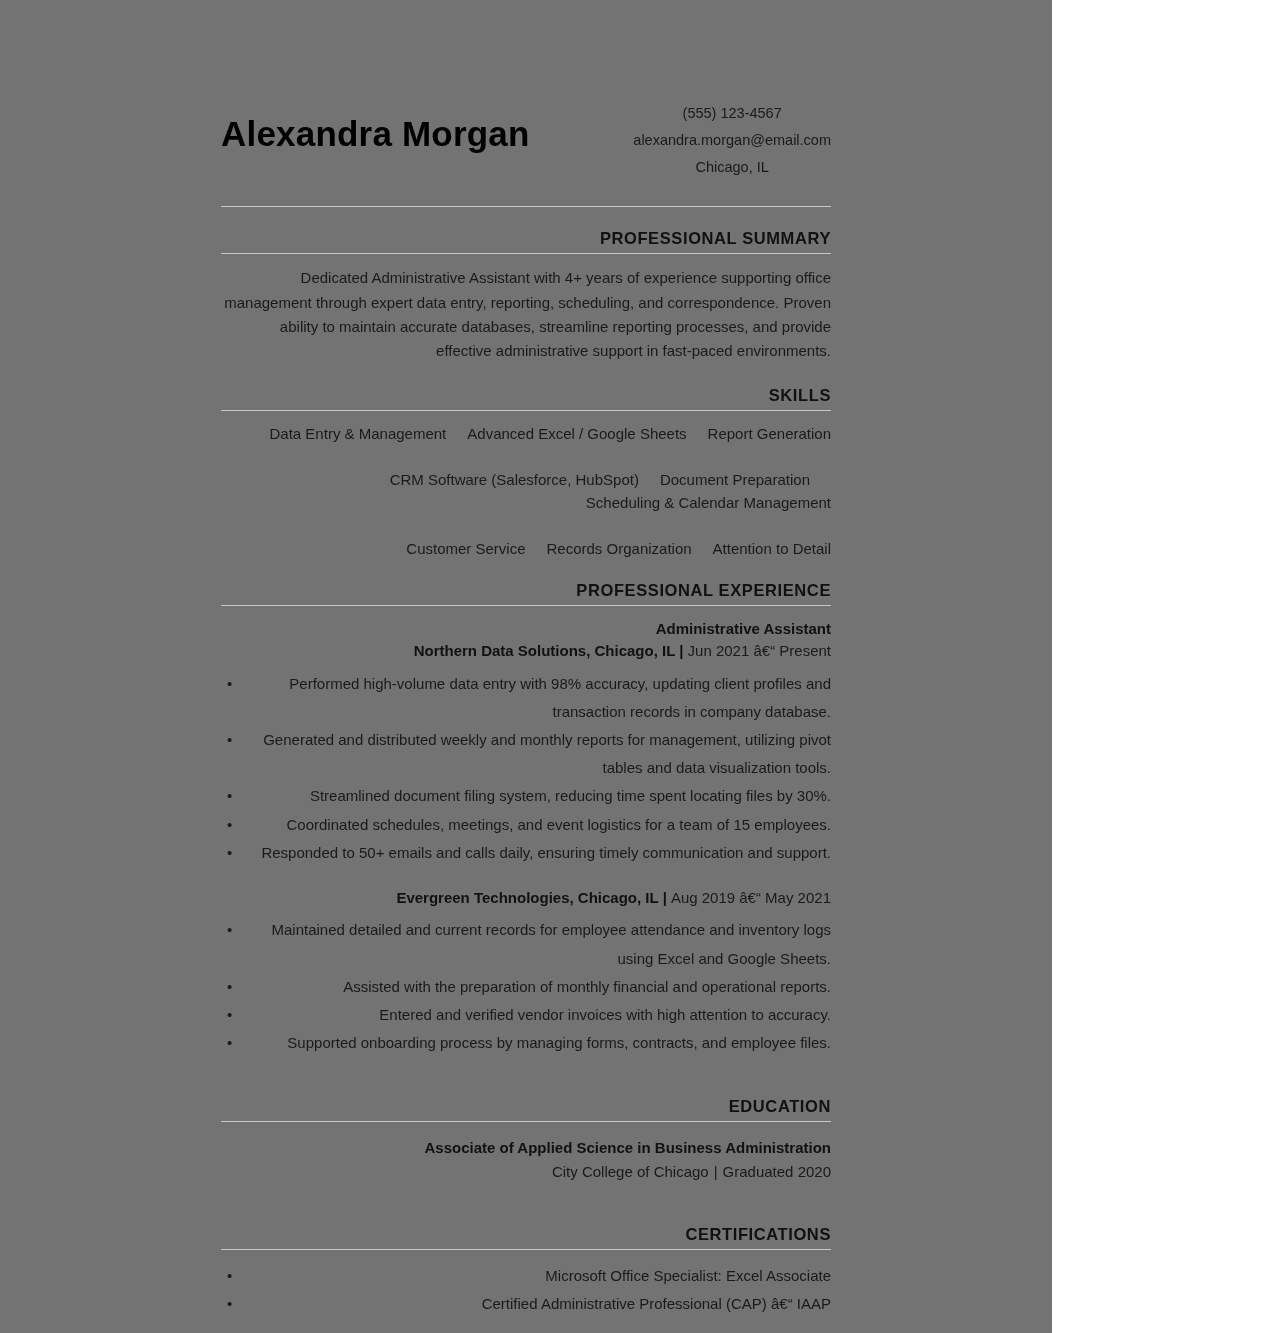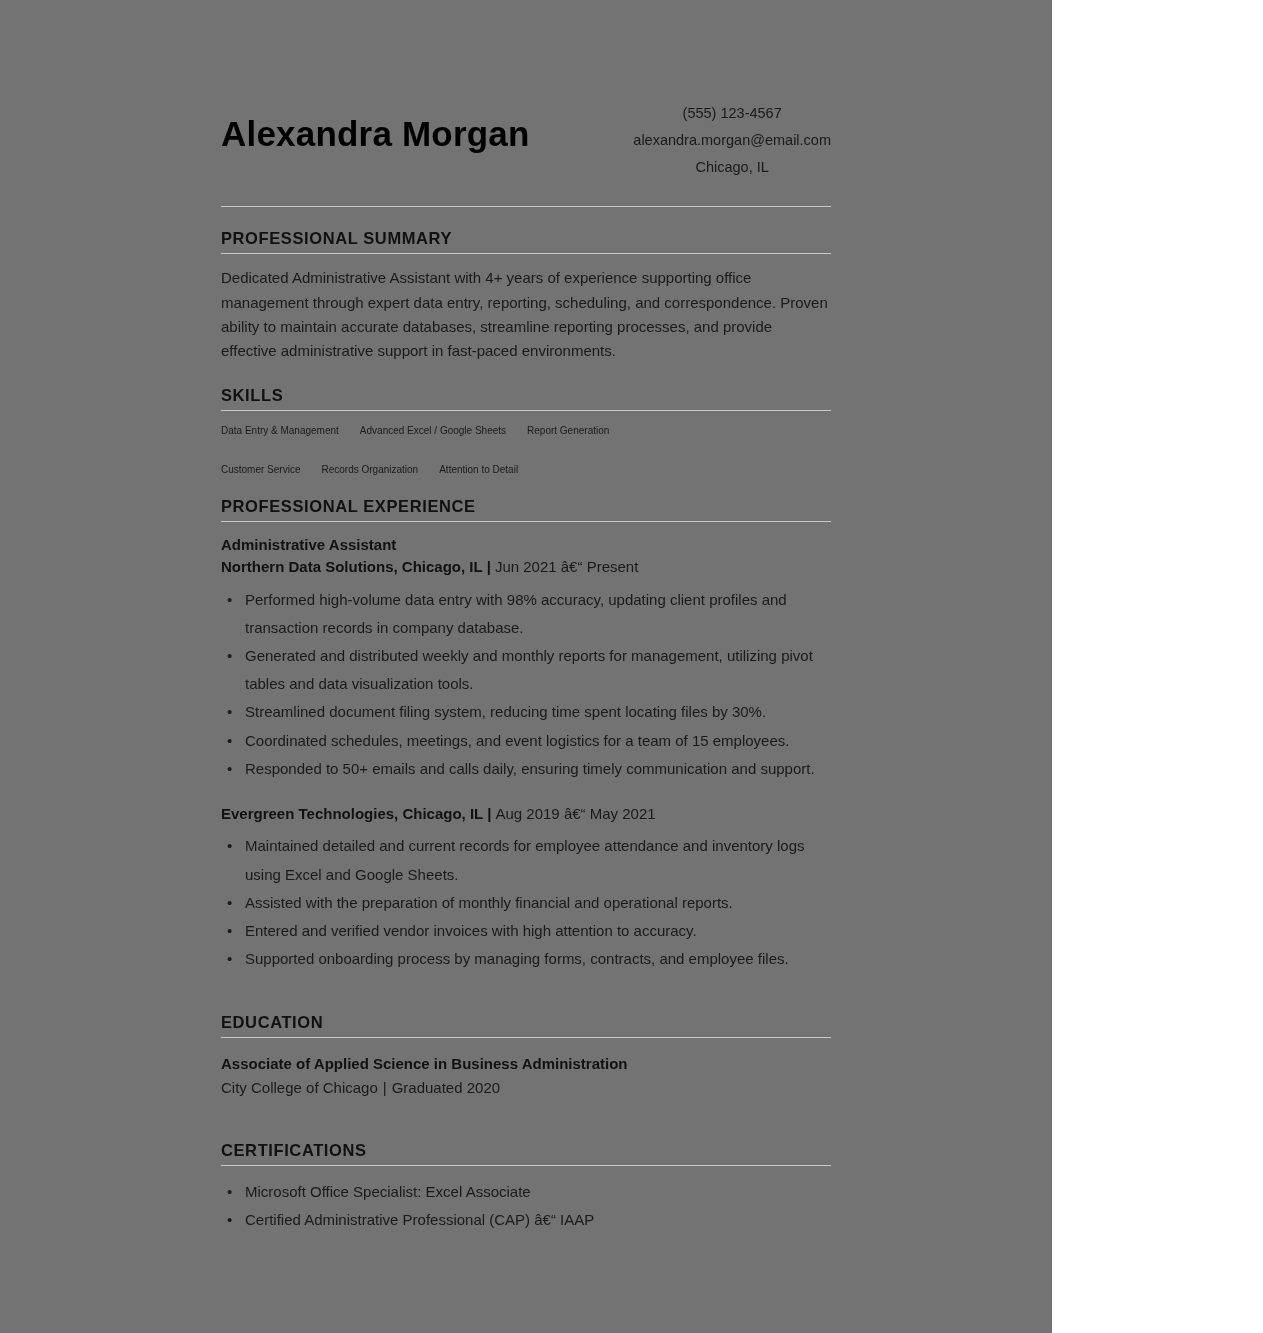--- a/index.html
+++ b/index.html
@@ -42,41 +42,41 @@
     line-height: 1.85;
     color: #1a1a1a;
     padding-top: 4px;
   }
   .contact div { white-space: nowrap; }
   .header-rule {
     border-top: 1px solid #c8c8c8;
     margin-top: 26px;
   }
   
-  .section { margin-top: 22px; }
+  .section { margin-top: 22px; text-align: right; }
   .section-title {
     font-size: 16.5px;
     font-weight: bold;
     letter-spacing: 0.6px;
     color: #111111;
     padding-bottom: 5px;
   }
   .section-rule {
     border-top: 1px solid #c8c8c8;
     margin-bottom: 12px;
   }
   .summary-text {
     font-size: 15px;
     line-height: 1.62;
     color: #1a1a1a;
     margin: 0;
   }
   
   .skills-row {
-    font-size: 10px;
+    font-size: 15px;
     line-height: 1.5;
     margin-bottom: 24px;
     color: #1a1a1a;
   }
   .skills-row:last-child { margin-bottom: 2px; }
   .skill {
     display: inline-block;
     margin-right: 21px;
     white-space: nowrap;
   }
@@ -161,20 +161,23 @@
   </div>
 
   <div class="section">
     <div class="section-title">SKILLS</div>
     <div class="section-rule"></div>
     <div>
       <div class="skills-row">
         <span class="skill">Data Entry &amp; Management</span><span class="skill">Advanced Excel / Google Sheets</span><span class="skill">Report Generation</span>
       </div>
       <div class="skills-row">
+        <span class="skill">CRM Software (Salesforce, HubSpot)</span><span class="skill">Document Preparation</span><span class="skill">Scheduling &amp; Calendar Management</span>
+      </div>
+      <div class="skills-row">
         <span class="skill">Customer Service</span><span class="skill">Records Organization</span><span class="skill">Attention to Detail</span>
       </div>
     </div>
   </div>
 
   <div class="section experience">
     <div class="section-title">PROFESSIONAL EXPERIENCE</div>
     <div class="section-rule"></div>
 
     <div class="job">

